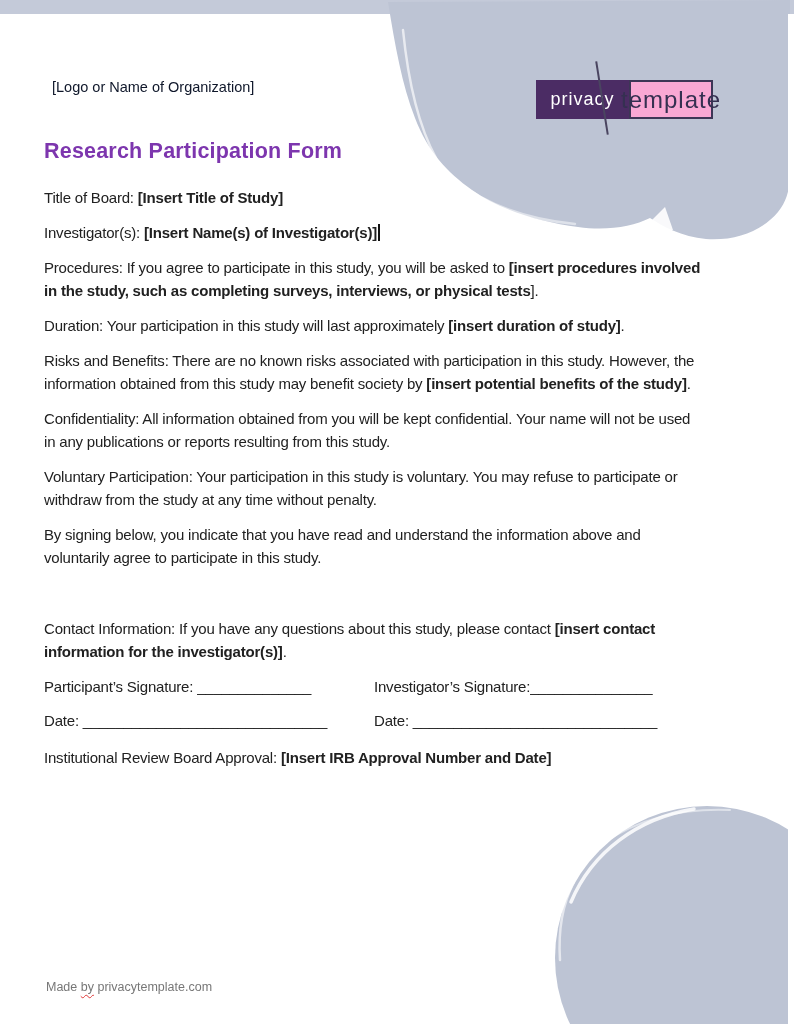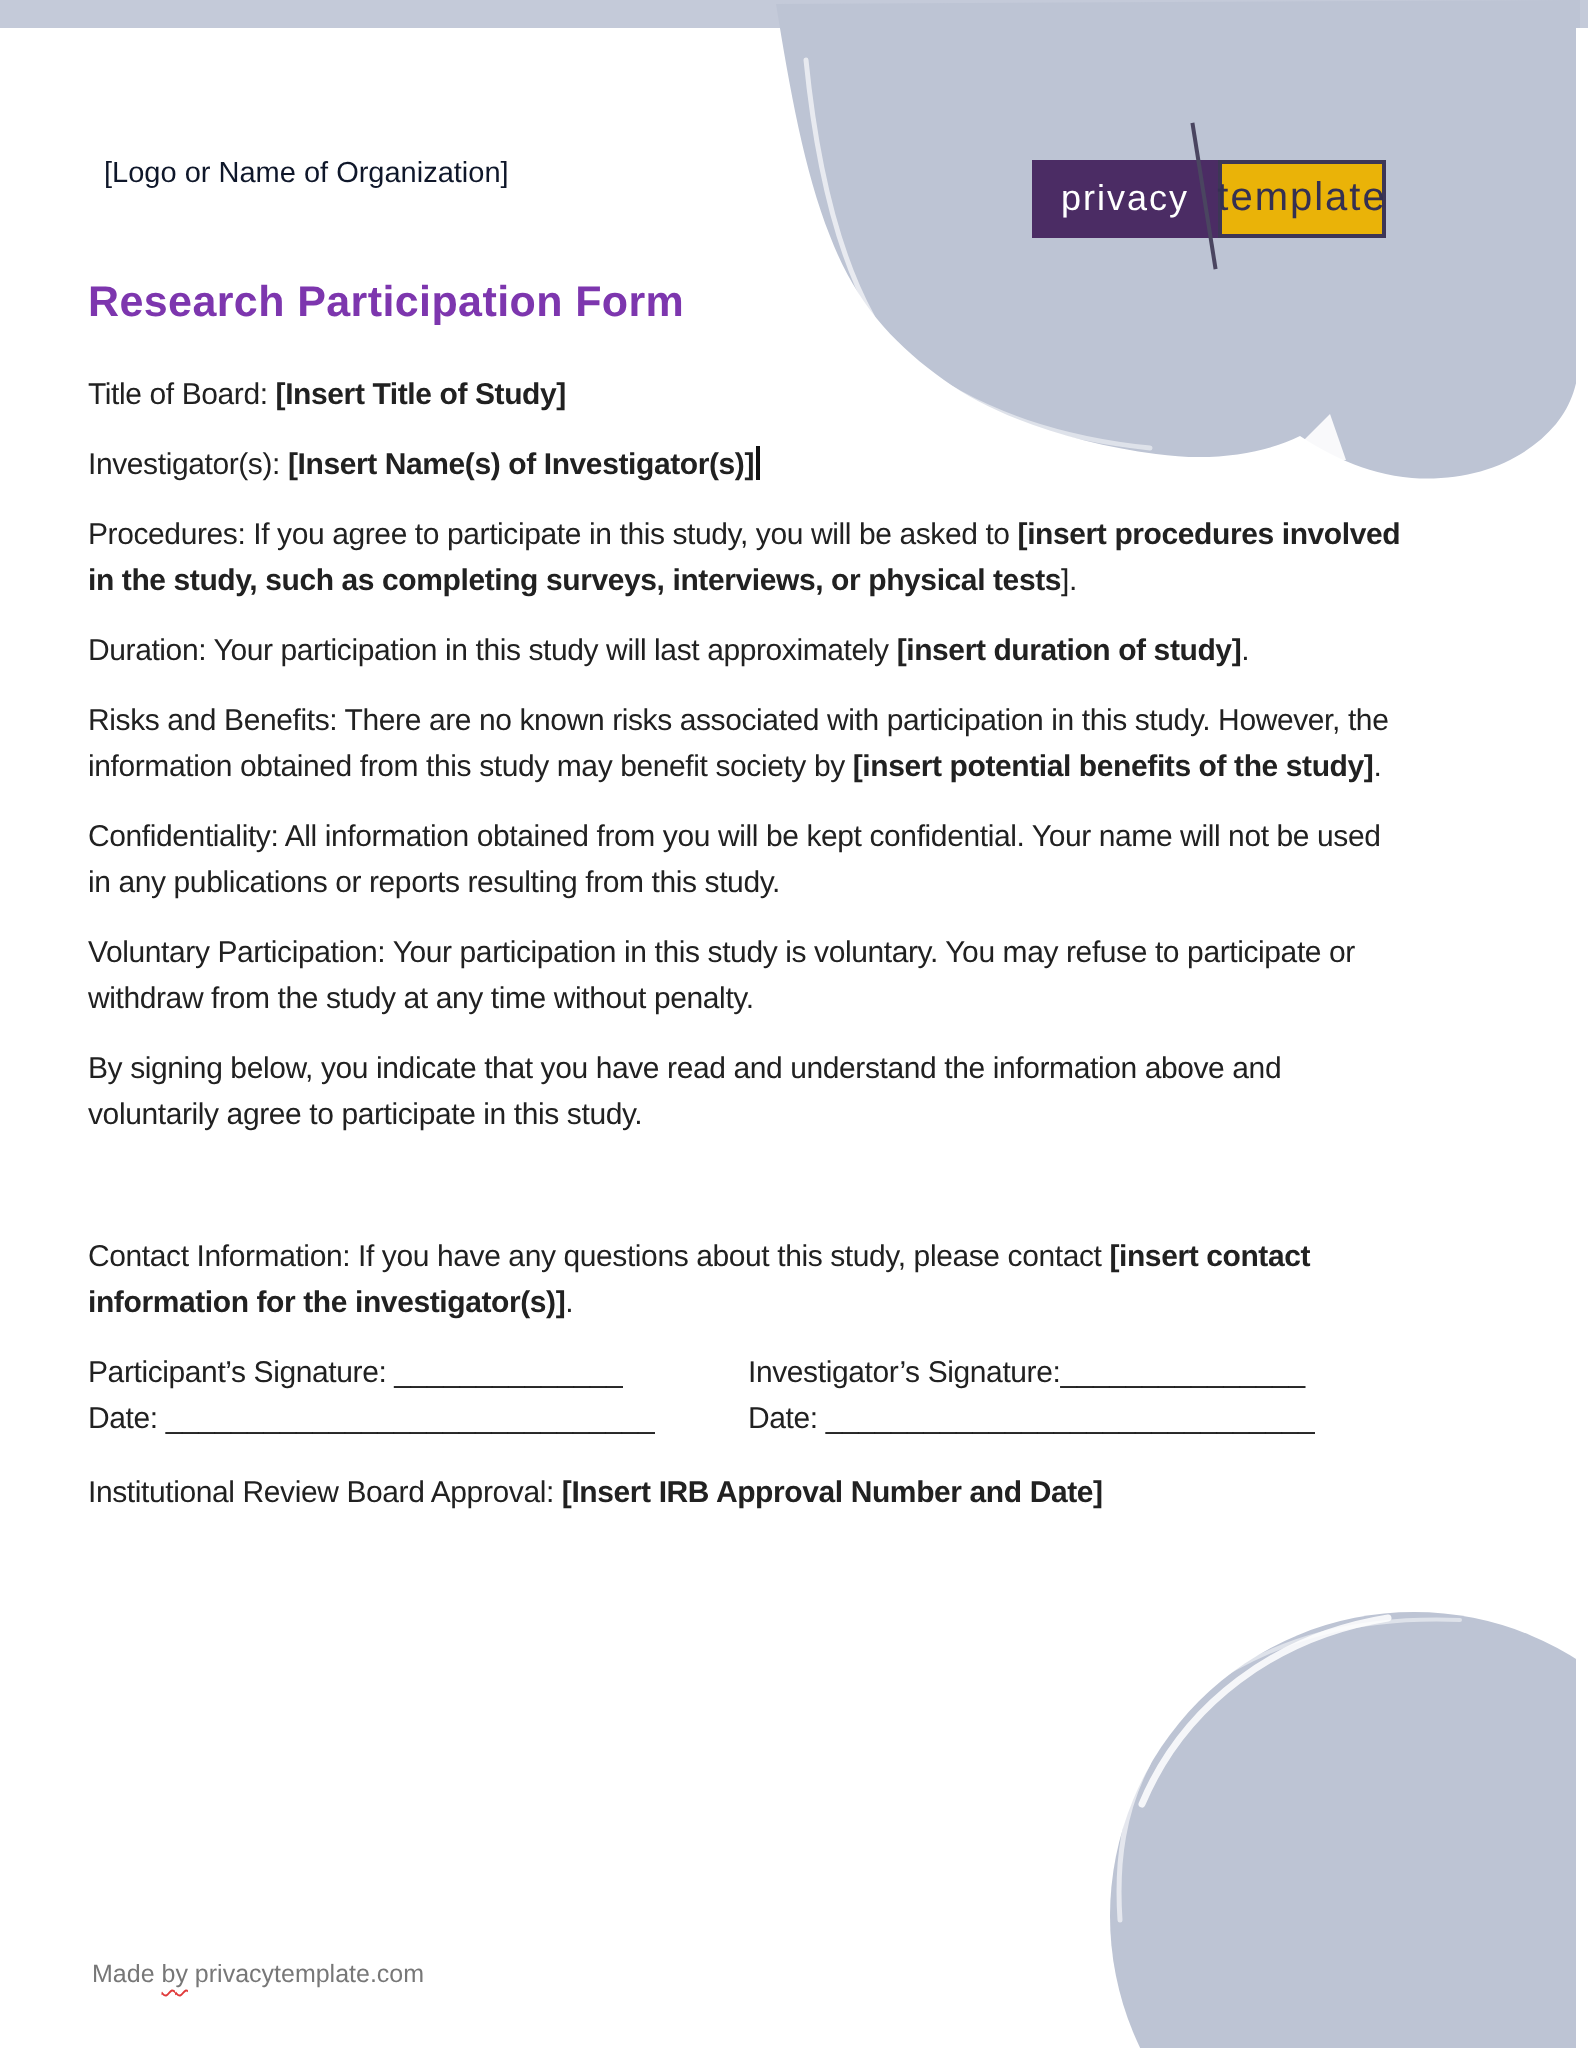--- a/index.html
+++ b/index.html
@@ -8,30 +8,30 @@
     font-family:"Liberation Sans","DejaVu Sans",sans-serif;color:var(--body_text,#212121);
   }
   .decor{position:absolute;inset:0;z-index:0;}
   .decor .strip{fill:var(--top_strip,#c4cad9);}
   .decor .blob{fill:var(--blob_gray_blue,#bdc4d4);}
   .decor .brush{stroke:#ffffff;fill:none;stroke-linecap:round;}
   .layer{position:absolute;inset:0;z-index:1;}
 
   .org{position:absolute;left:52px;top:79px;font-size:14.5px;color:#0f172a;}
 
-  .logo{position:absolute;left:516px;top:80px;width:177px;height:39px;display:flex;border-radius:14px;}
+  .logo{position:absolute;left:536px;top:80px;width:177px;height:39px;display:flex;border-radius:14px;}
   .logo-left{
     width:93px;height:100%;background:var(--logo_purple,#4b2c64);
     color:#ffffff;display:flex;align-items:center;justify-content:center;
     font-size:18px;letter-spacing:1px;
   }
   .logo-right{
-    width:84px;height:100%;background:#eab308;box-sizing:border-box;
+    width:84px;height:100%;background:#f9a8d4;box-sizing:border-box;
     border:2px solid var(--logo_border,#3d3656);color:#353051;
-    display:flex;align-items:center;justify-content:center;font-size:20px;letter-spacing:1px;
+    display:flex;align-items:center;justify-content:center;font-size:24px;letter-spacing:1px;
   }
   .logo-slash{
     position:absolute;left:601px;top:61px;width:2px;height:74px;
     background:#4a4560;transform:rotate(-9deg);z-index:2;
   }
 
   .title{
     position:absolute;left:44px;top:139px;margin:0;
     font-size:21.5px;font-weight:700;color:var(--accent_purple,#7d36ae);letter-spacing:.2px;
   }
@@ -39,21 +39,21 @@
   .content{position:absolute;left:44px;top:186px;width:720px;}
   .content p.para{margin:0 0 12px 0;font-size:15px;line-height:23px;letter-spacing:-0.2px;}
   .content p.gap-after{margin-bottom:48px;}
   .content .b{font-weight:700;}
   .cursor{
     display:inline-block;width:1.5px;height:17px;background:#111;
     vertical-align:-3px;margin-left:1px;
   }
 
   .sig-grid{
-    display:grid;grid-template-columns:330px auto;
+    display:grid;grid-template-columns:330px auto;row-gap:11px;
     font-size:15px;line-height:23px;letter-spacing:-0.2px;margin-bottom:14px;
   }
   #after-signatures p.para{margin-bottom:0;}
 
   .footer{position:absolute;left:46px;top:980px;font-size:12.5px;color:var(--footer_text,#777777);}
   .misspell{
     text-decoration-line:underline;text-decoration-style:wavy;
     text-decoration-color:var(--squiggle_red,#e03a3a);
     text-decoration-thickness:1px;text-underline-offset:3px;
   }

